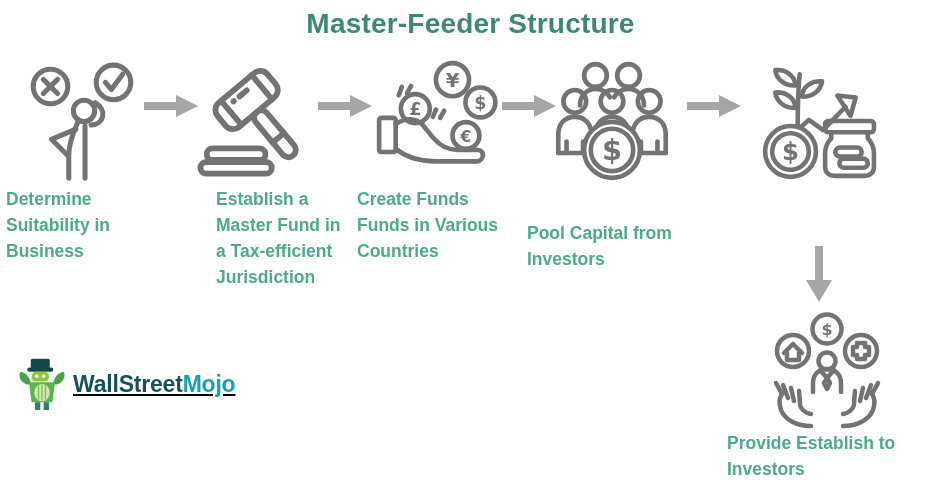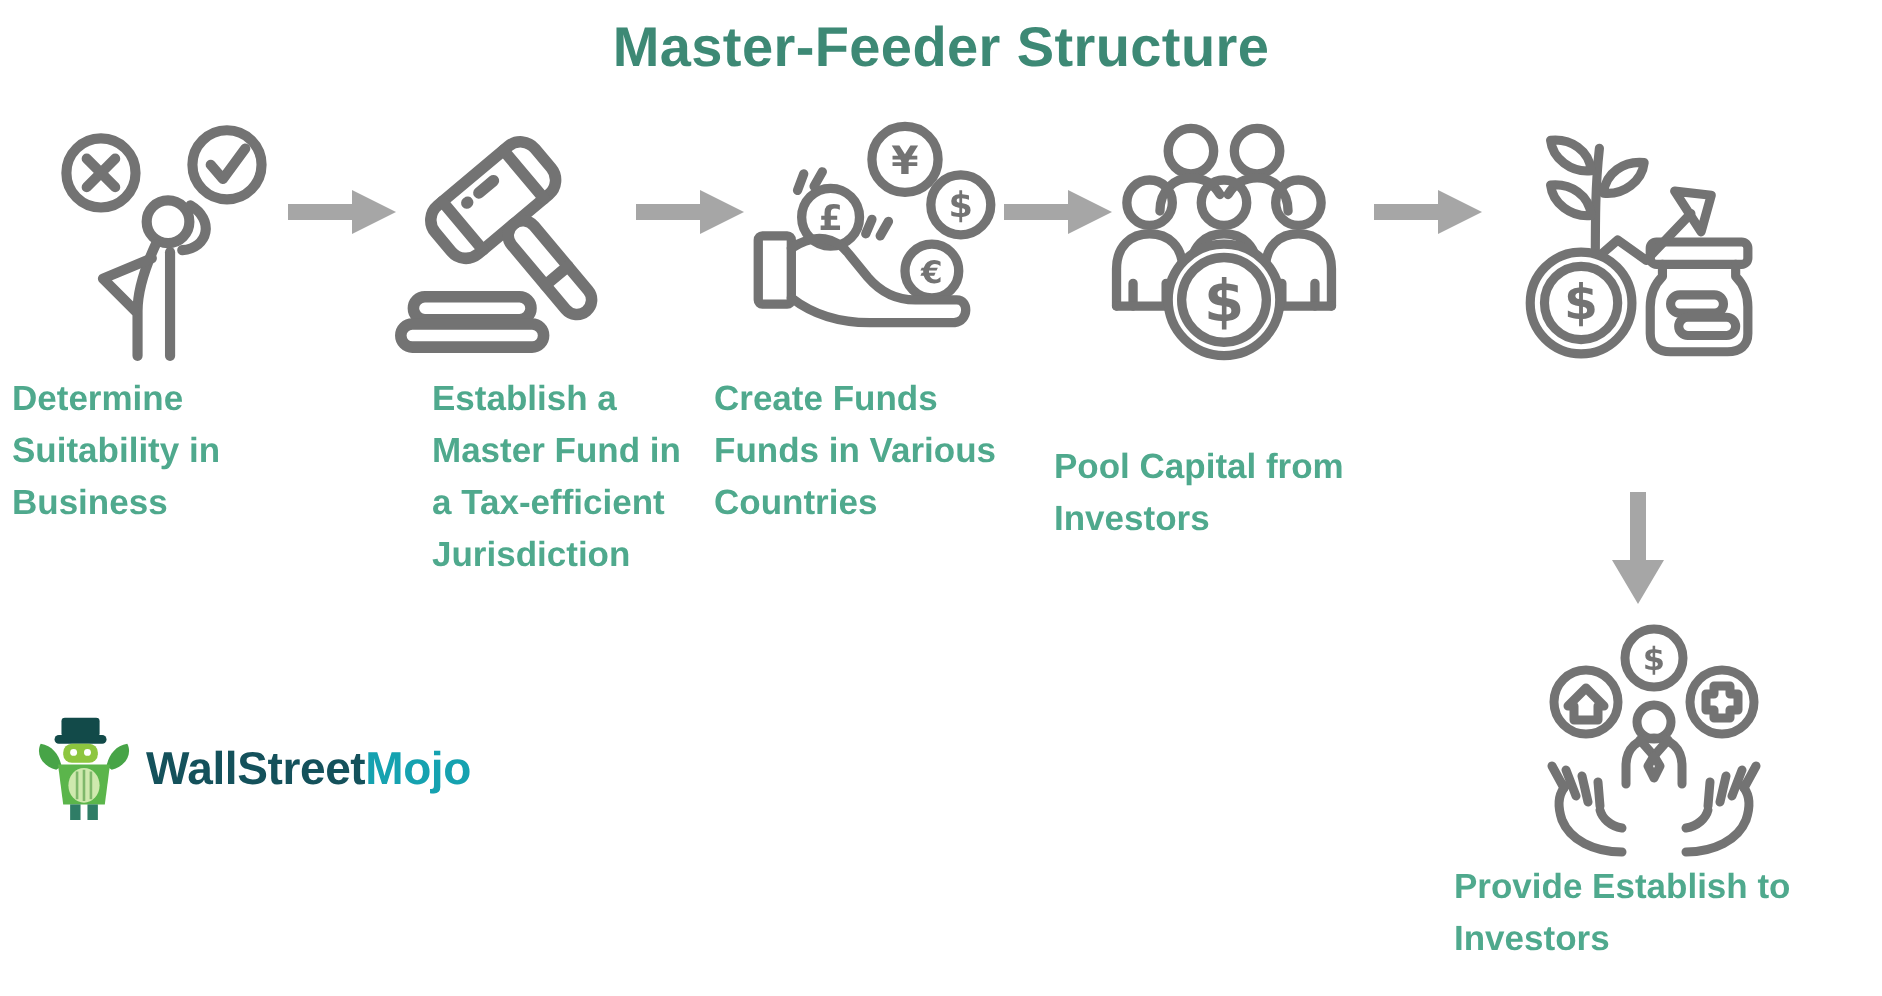--- a/index.html
+++ b/index.html
@@ -23,21 +23,21 @@
   .icon-box{position:absolute;}
   .icon-box svg{display:block;}
   .step-label{
     position:absolute;text-align:left;color:var(--label);
     font-size:17.5px;font-weight:bold;line-height:26px;
   }
   .flow-arrow{position:absolute;}
   .logo{
     position:absolute;left:16px;top:356px;display:flex;align-items:center;gap:5px;
   }
-  .logo-text{font-size:23px;font-weight:bold;letter-spacing:-0.2px;white-space:nowrap;}
+  .logo-text{font-size:23px;font-weight:bold;letter-spacing:-0.2px;white-space:nowrap;text-decoration:underline;}
   .logo-text .p1{color:var(--logo-dark);}
   .logo-text .p2{color:var(--logo-accent);}
   text.coin-glyph{font-family:"DejaVu Sans", sans-serif;}
 </style>
 </head>
 <body>
 
 <div class="canvas">
 
   <div class="title">Master-Feeder Structure</div>

